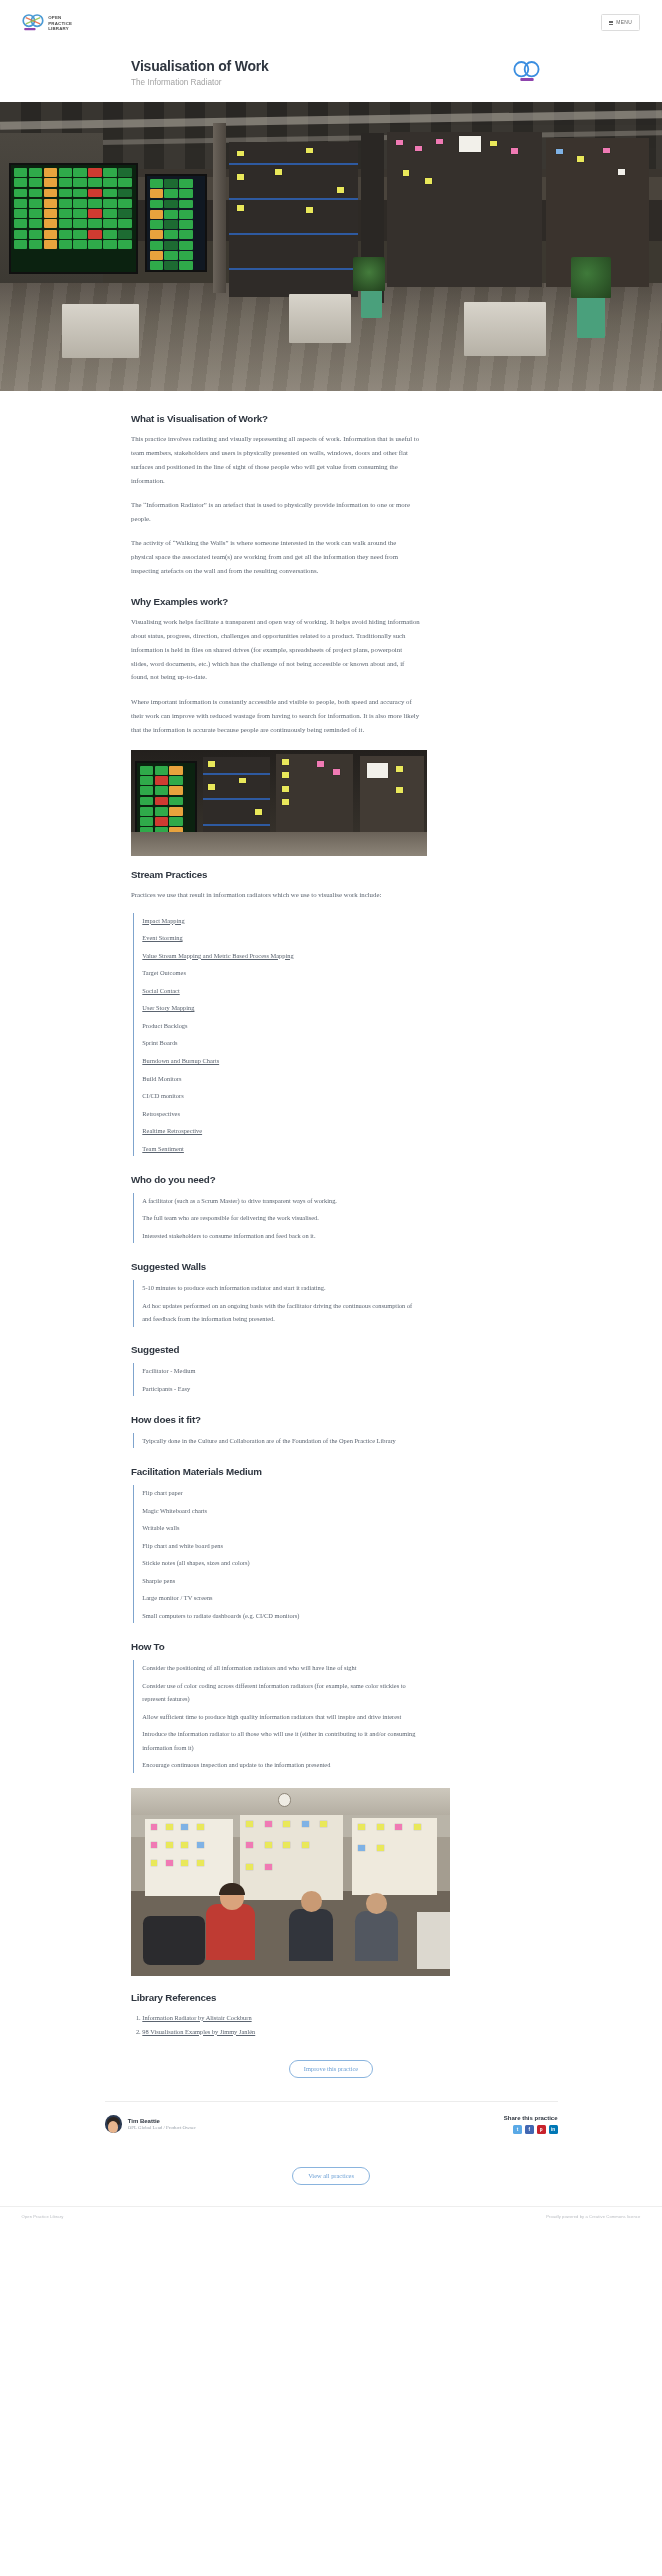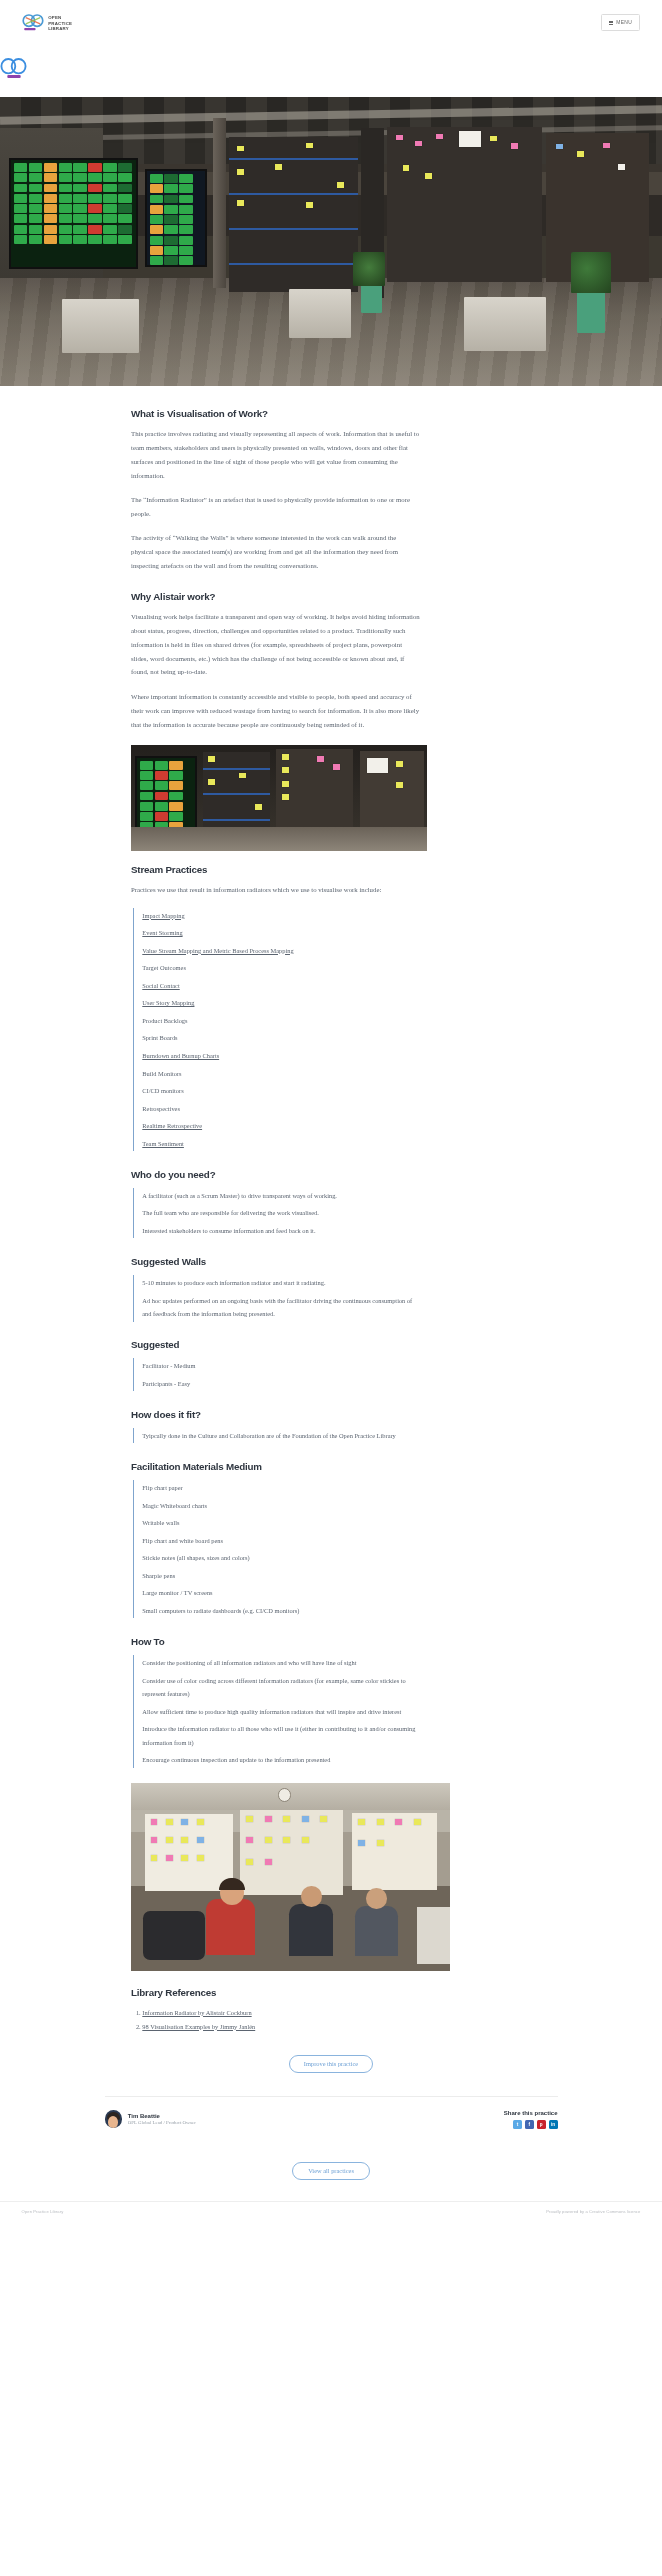--- a/index.html
+++ b/index.html
@@ -156,20 +156,24 @@
       <span class="bars">
           <i></i>
           <i></i>
           <i></i>
         </span>
       <span>MENU</span>
     </div>
   </div>
 
   <div class="titleblock">
+    <div class="tcol">
+      <h1 class="page-title">Visualisation of Work</h1>
+      <div class="page-sub">The Information Radiator</div>
+    </div>
     <div class="title-logo">
       <svg width="28" height="21.6" viewBox="0 0 54 42">
         <ellipse cx="16" cy="16" rx="13.5" ry="14" fill="none" stroke="#3b8ee0" stroke-width="3.6"></ellipse>
         <ellipse cx="36" cy="16" rx="13.5" ry="14" fill="none" stroke="#3b8ee0" stroke-width="3.6"></ellipse>
         <rect x="14" y="33" width="26" height="6" rx="2" fill="#8e44ad"></rect>
       </svg>
     </div>
   </div>
 
   <div class="hero">
@@ -323,21 +327,21 @@
   </div>
 
   <div class="content">
 
     <div class="col">
       <h2 class="sec">What is Visualisation of Work?</h2>
       <p class="body">This practice involves radiating and visually representing all aspects of work. Information that is useful to team members, stakeholders and users is physically presented on walls, windows, doors and other flat surfaces and positioned in the line of sight of those people who will get value from consuming the information.</p>
       <p class="body">The “Information Radiator” is an artefact that is used to physically provide information to one or more people.</p>
       <p class="body">The activity of “Walking the Walls” is where someone interested in the work can walk around the physical space the associated team(s) are working from and get all the information they need from inspecting artefacts on the wall and from the resulting conversations.</p>
 
-      <h2 class="sec">Why Alistair work?</h2>
+      <h2 class="sec">Why Examples work?</h2>
       <p class="body">Visualising work helps facilitate a transparent and open way of working. It helps avoid hiding information about status, progress, direction, challenges and opportunities related to a product. Traditionally such information is held in files on shared drives (for example, spreadsheets of project plans, powerpoint slides, word documents, etc.) which has the challenge of not being accessible or known about and, if found, not being up-to-date.</p>
       <p class="body">Where important information is constantly accessible and visible to people, both speed and accuracy of their work can improve with reduced wastage from having to search for information. It is also more likely that the information is accurate because people are continuously being reminded of it.</p>
     </div>
 
     <div class="photo2">
       <div style="position:absolute;inset:0;background:linear-gradient(180deg,#23201d,#3a352e);"></div>
       <div class="scr" style="left:4.1px; top:11.3px; width:62px; height:77px;">
           <div class="cards" id="p2cards">
             <div class="c"></div>
             <div class="c"></div>

